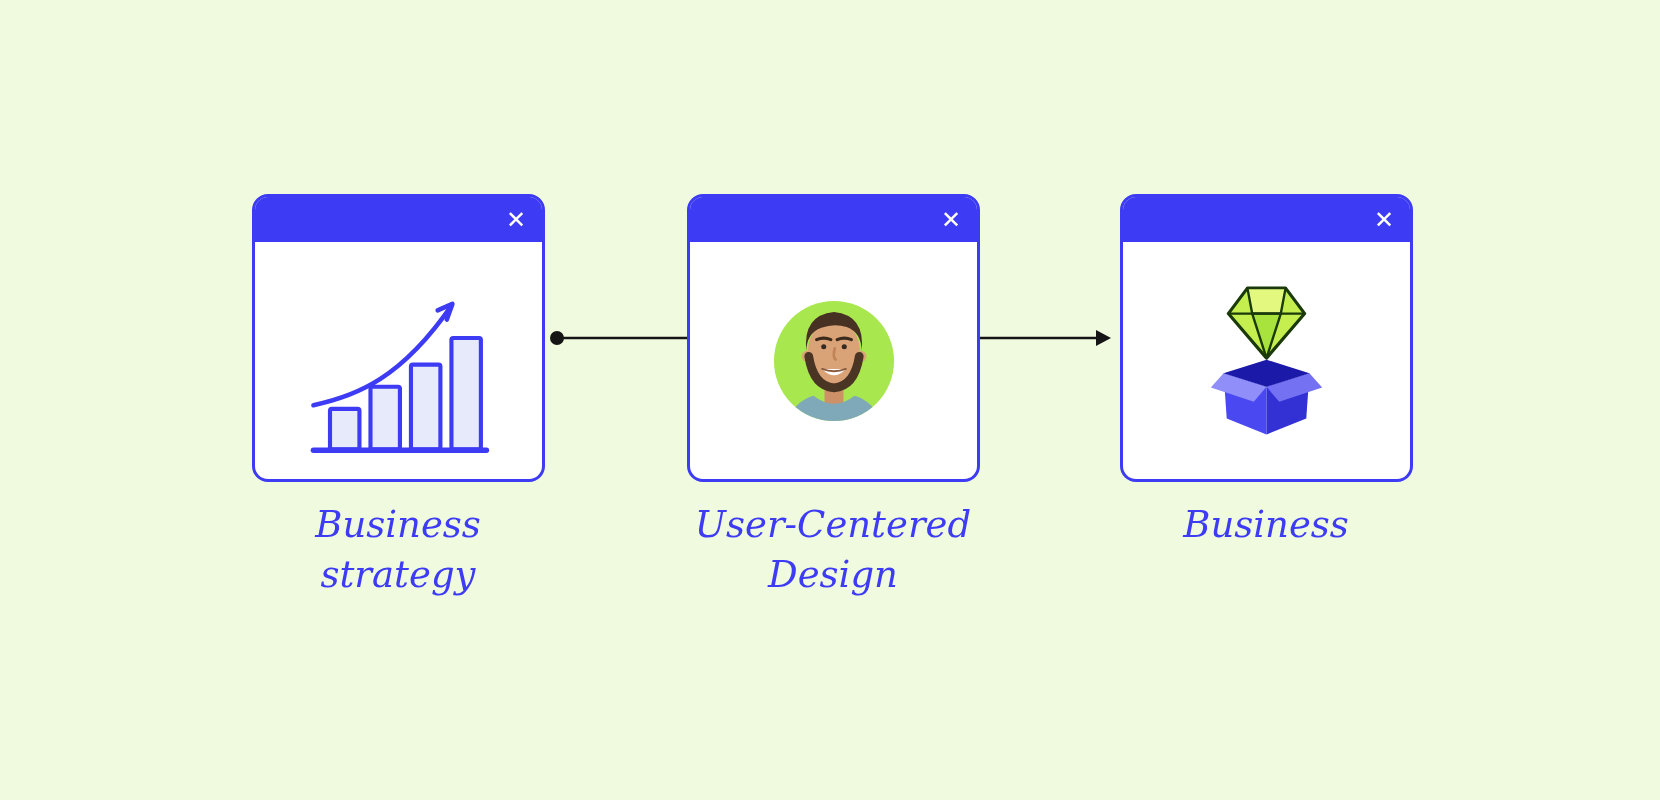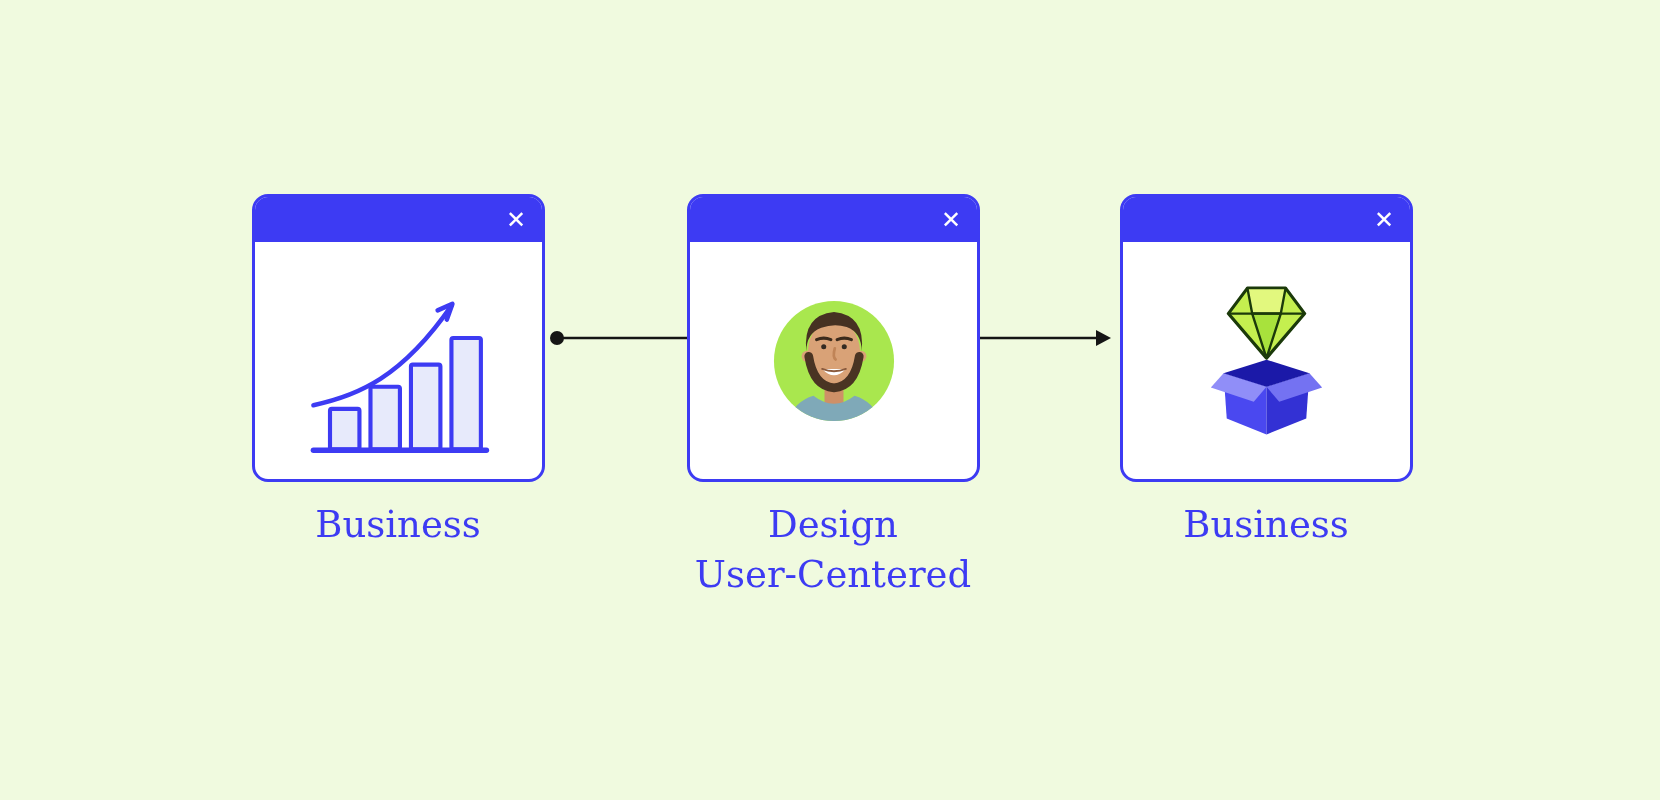--- a/index.html
+++ b/index.html
@@ -32,21 +32,21 @@
     font-size:24px;line-height:1;padding:0;cursor:pointer;
     font-family:"DejaVu Sans", sans-serif;font-weight:bold;
   }
   .card-body{
     height:237px;display:flex;align-items:center;justify-content:center;
   }
   .node-label{
     position:absolute;width:360px;text-align:center;
     color:var(--accent);
     font-family:"DejaVu Serif", cursive;
-    font-size:37px;line-height:1.35;
+    font-style:italic;font-size:37px;line-height:1.35;
   }
   .node-label span{display:block;}
   .connector{position:absolute;}
   
   .chart-bar{fill:var(--chart-fill);stroke:var(--accent);stroke-width:4.5;}
   .chart-curve{stroke:var(--accent);stroke-width:5;fill:none;stroke-linecap:round;stroke-linejoin:round;}
   .chart-base{stroke:var(--accent);stroke-width:6;stroke-linecap:round;}
   .conn-line{stroke:var(--line);stroke-width:2.5;}
   .conn-dot{fill:var(--line);}
   .conn-arrow{fill:var(--line);}
@@ -124,24 +124,25 @@
           <polygon points="86,14 134,14 128,46 92,46" fill="#E2F87E" stroke-width="3"></polygon>
           <polygon points="92,46 128,46 110,102" fill="#A8E23C" stroke-width="3"></polygon>
           <line x1="62" y1="46" x2="158" y2="46" stroke-width="3"></line>
         </g>
       </svg>
     </div>
   </div>
 
   <div class="node-label" style="left:218px;top:500px;">
     <span>Business</span>
+    <span>strategy</span>
   </div>
   <div class="node-label" style="left:653px;top:500px;">
+    <span>User-Centered</span>
     <span>Design</span>
-    <span>User-Centered</span>
   </div>
   <div class="node-label" style="left:1086px;top:500px;">
     <span>Business</span>
   </div>
 
   <svg class="connector" style="left:549px;top:330px;" width="140" height="16">
     <line class="conn-line" x1="10" y1="8" x2="138" y2="8"></line>
     <circle class="conn-dot" cx="8" cy="8" r="7"></circle>
   </svg>
 

